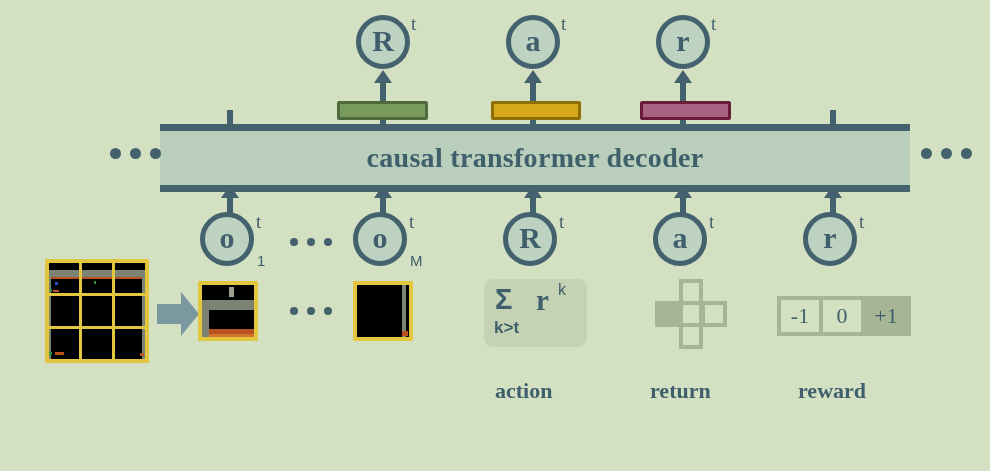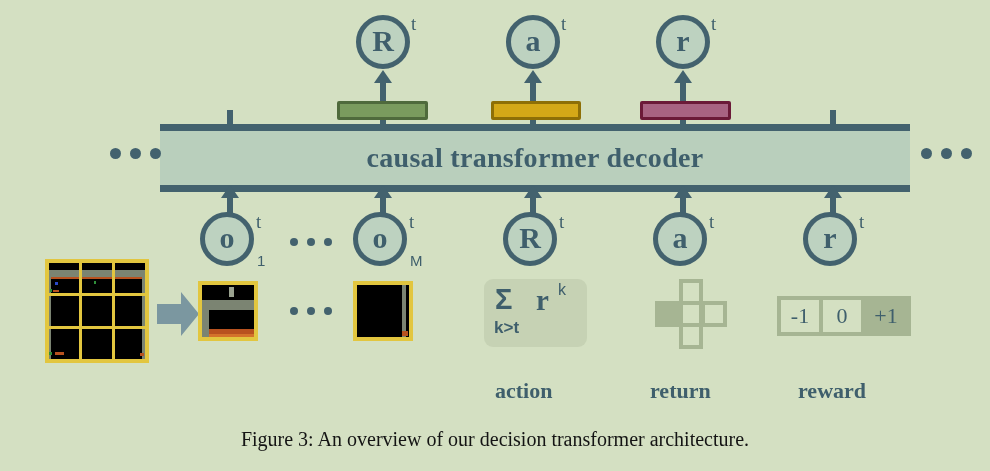--- a/index.html
+++ b/index.html
@@ -445,15 +445,14 @@
   <div id="reward-row">
     <div class="rw-cell">-1</div>
     <div class="rw-cell">0</div>
     <div class="rw-cell filled">+1</div>
   </div>
 
   <div class="bot-label" style="left:495px; top:378px;">action</div>
   <div class="bot-label" style="left:650px; top:378px;">return</div>
   <div class="bot-label" style="left:798px; top:378px;text-align:center;">reward</div>
 
-  <div id="caption">Figure 3: An overview of our decision transformer architecture.</div>
 
 </div>
 
 </body></html>

